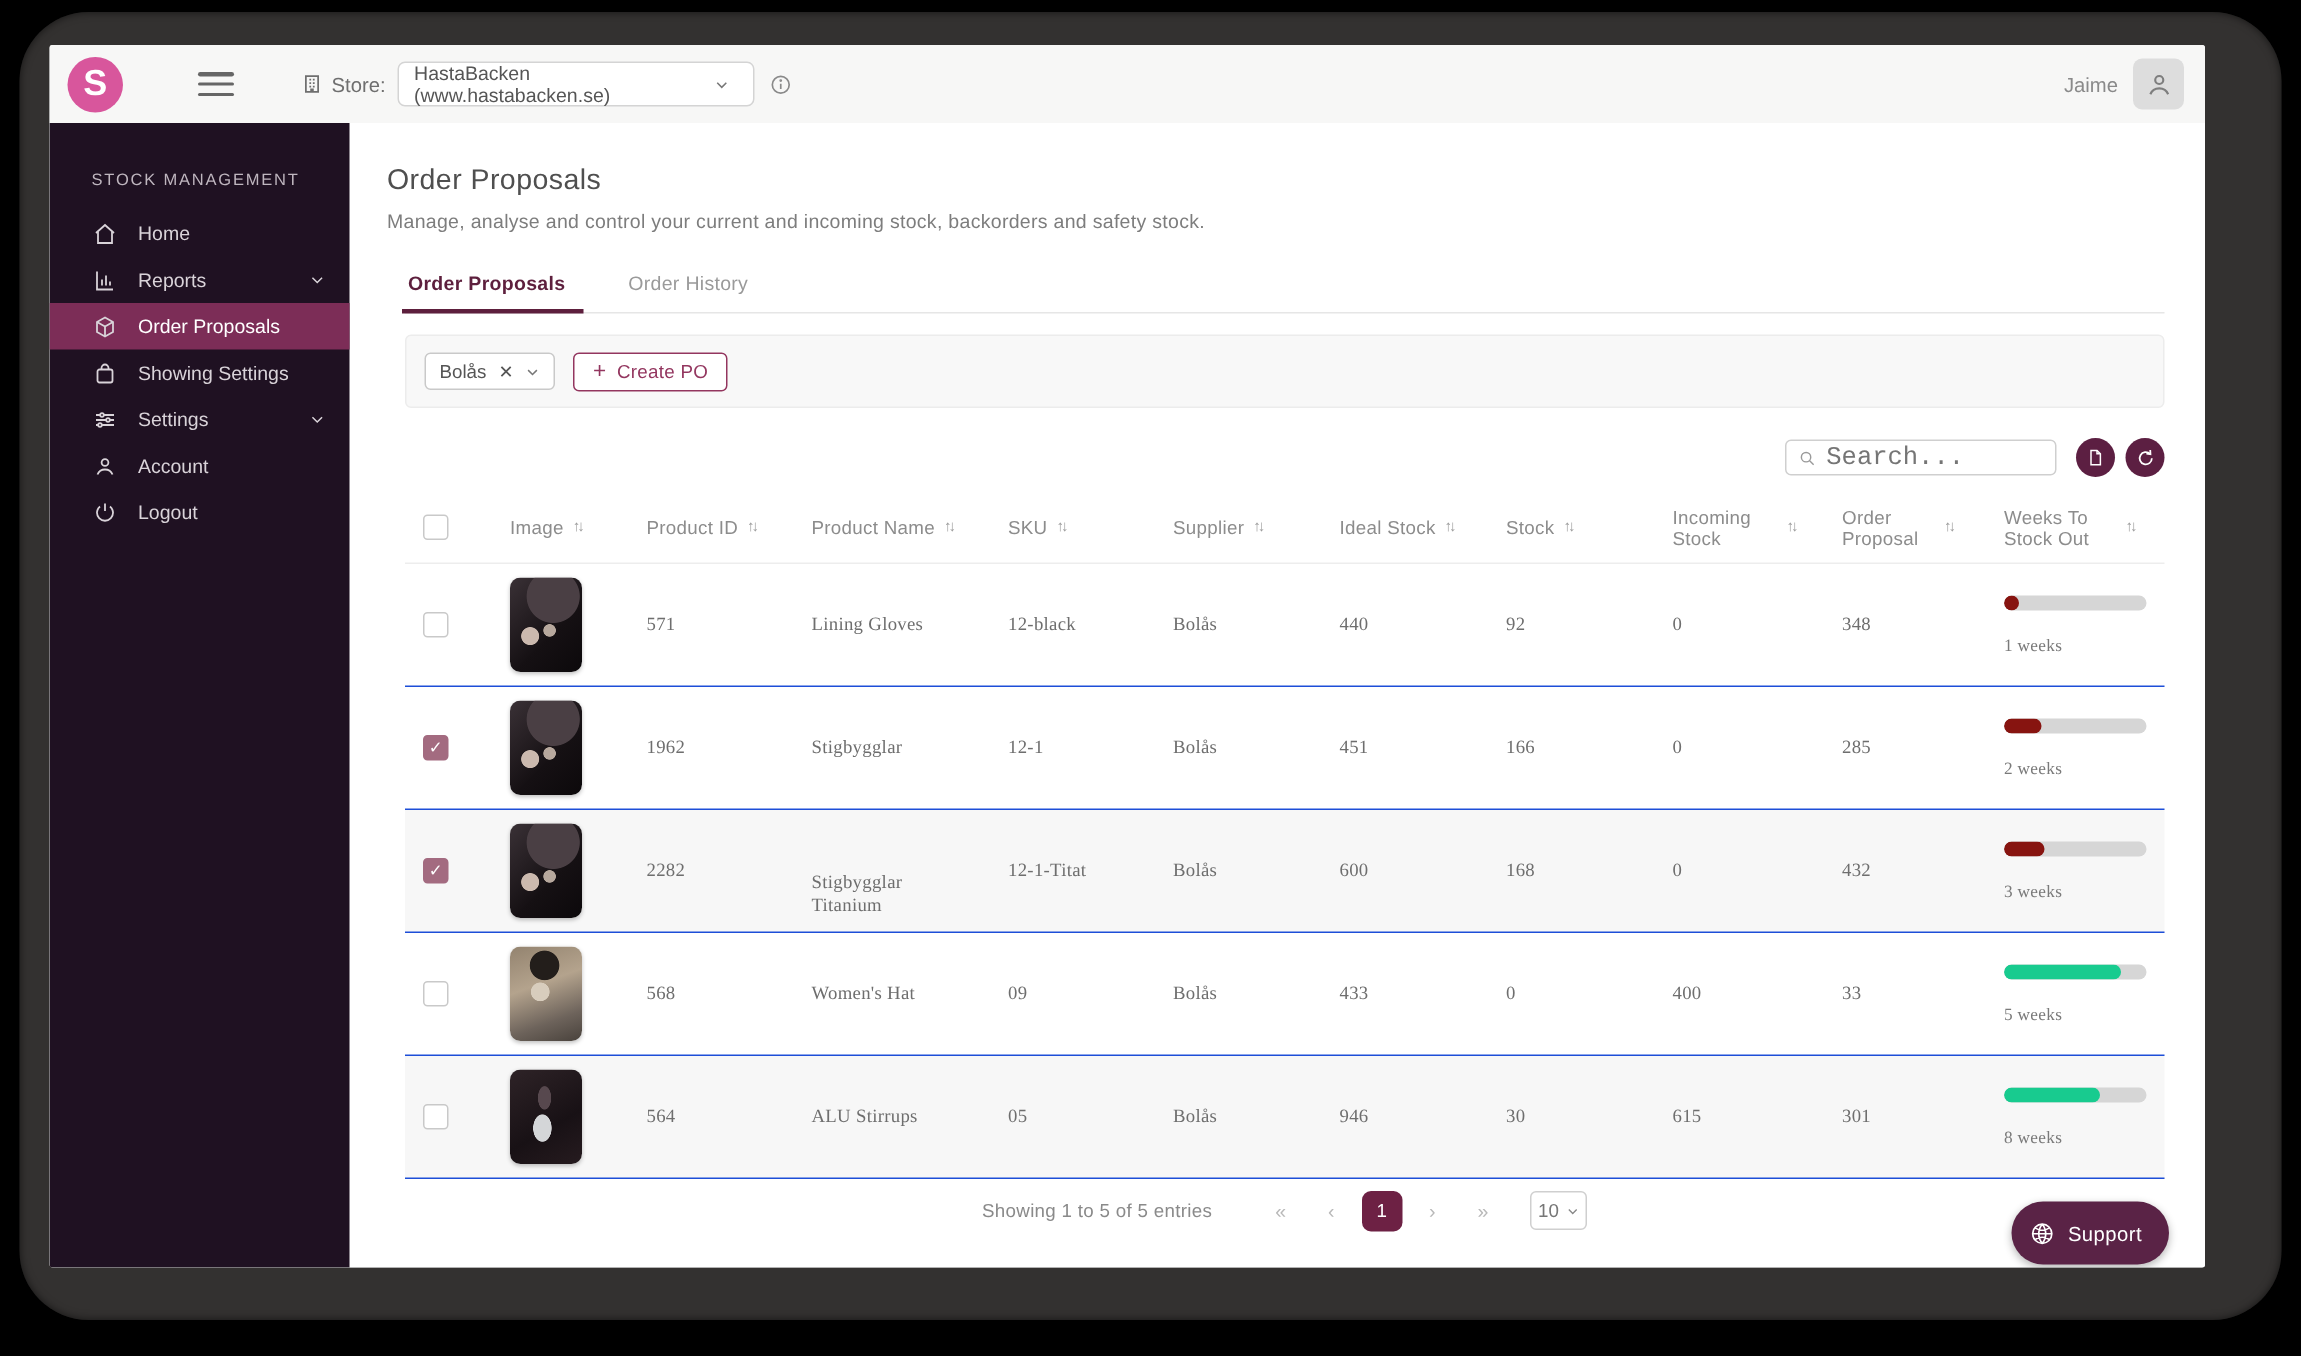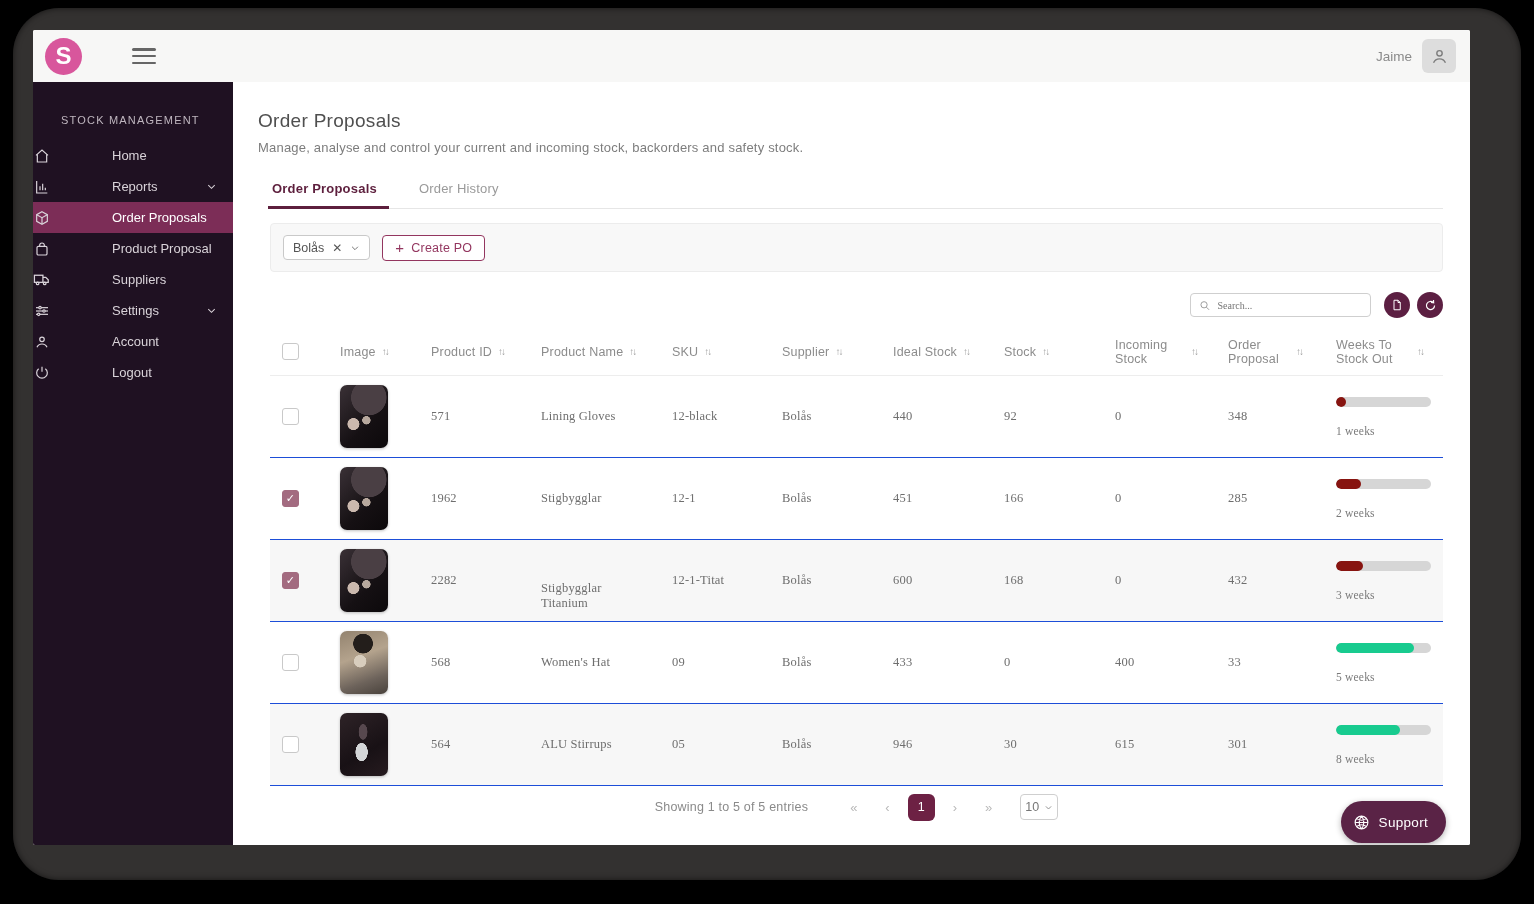--- a/index.html
+++ b/index.html
@@ -28,22 +28,22 @@
                   color:#555; justify-content:space-between; cursor:pointer; }
   .info-circ { margin-left:10px; color:#8a8a8a; }
   .topbar-right { margin-left:auto; display:flex; align-items:center; margin-right:14px; }
   .username { font-size:13.5px; color:#8a8a8a; margin-right:10px; }
   .avatar { width:34px; height:34px; background:#dddddd; border-radius:6px; display:flex;
             align-items:center; justify-content:center; color:#7e7e7e; cursor:pointer; }
 
   
   .sidebar { position:absolute; left:0; top:52px; width:200px; height:763px; background:#1f1122; z-index:4; }
   .side-section { font-size:11px; letter-spacing:1.2px; color:#bfb6bf; margin:32px 0 14px 28px; }
-  .side-item { height:31px; display:flex; align-items:center; color:#d9d3d9;
-               font-size:13px; cursor:pointer; position:relative;gap:48px; }
+  .side-item { height:31px; display:flex; align-items:center; padding-left:28px; color:#d9d3d9;
+               font-size:13px; cursor:pointer; position:relative; }
   .side-item .sicon { width:17px; height:17px; margin-right:14px; display:flex; align-items:center;
                       justify-content:center; color:#d9d3d9; flex:0 0 17px; }
   .side-item.active { background:#7c2d57; color:#fff; }
   .side-item .chev { position:absolute; right:16px; color:#d9d3d9; }
 
   
   .main { position:absolute; left:200px; top:52px; width:1237px; height:763px; background:#fff;
           padding:28px 27px 0 25px; }
   .page-title { font-size:19px; color:#4f4f4f; letter-spacing:.3px; }
   .page-sub { font-size:13px; color:#7d7d7d; margin-top:8px; letter-spacing:.2px; }
@@ -64,22 +64,22 @@
   .chip .chev { margin-left:8px; color:#777; display:flex; }
   .create-po { margin-left:12px; height:26px; border:1px solid #93365f; border-radius:4px;
                background:#fff; color:#93365f; font-size:12.5px; display:flex; align-items:center;
                padding:0 12px; cursor:pointer; letter-spacing:.2px; }
   .create-po .plus { font-size:15px; margin-right:7px; line-height:1; }
 
   .table-wrap { margin:10px 0 0 12px; width:1173px; }
   .table-toolbar { display:flex; justify-content:flex-end; align-items:center; height:46px; padding-right:0; }
   .search-box { width:181px; height:24px; border:1px solid #cfcfcf; border-radius:4px; display:flex;
                 align-items:center; padding:0 8px; color:#9a9a9a; background:#fff; }
-  .search-box input { border:none; outline:none; width:100%; font-size:10px; color:#6d28d9;
-                      margin-left:7px; font-family:Liberation Serif, serif; background:transparent; }
+  .search-box input { border:none; outline:none; width:100%; font-size:17px; color:#6d28d9;
+                      margin-left:7px; font-family:Liberation Mono, monospace; background:transparent; }
   .circ-btn { width:26px; height:26px; border-radius:50%; background:#5c1f42; color:#fff; border:none;
               display:flex; align-items:center; justify-content:center; cursor:pointer; margin-left:7px; }
   .circ-btn:first-of-type { margin-left:13px; }
 
   .grid-row { display:grid; grid-template-columns:50px 111px 110px 131px 110px 111px 111px 111px 113px 108px 1fr;
               align-items:center; }
   .thead { height:48px; border-bottom:1px solid #ededed; }
   .th { font-size:12.5px; color:#8c8c8c; display:flex; align-items:center; letter-spacing:.2px;
         padding-right:20px; cursor:pointer; }
   .sort { font-size:10px; color:#9d9d9d; margin-left:6px; letter-spacing:-2px; white-space:nowrap; }
@@ -140,20 +140,38 @@
   <div class="bezel"></div>
   <div class="screen">
 
     <div class="topbar">
       <div class="logo">S</div>
       <div class="hamburger">
           <i></i>
           <i></i>
           <i></i>
         </div>
+      <div class="store-wrap">
+        <svg width="14" height="14" viewBox="0 0 24 24" fill="none" stroke="#6f6f6f" stroke-width="2">
+            <rect x="5" y="3" width="14" height="18"></rect>
+            <path d="M9 7h2M13 7h2M9 11h2M13 11h2M9 15h2M13 15h2M11 21v-3h2v3"></path>
+          </svg>
+        <span>Store:</span>
+        <div class="store-select">
+          <span>HastaBacken (www.hastabacken.se)</span>
+          <svg width="11" height="11" viewBox="0 0 24 24" fill="none" stroke="#777" stroke-width="2.4">
+              <polyline points="5,9 12,16 19,9"></polyline>
+            </svg>
+        </div>
+        <svg class="info-circ" width="15" height="15" viewBox="0 0 24 24" fill="none" stroke="#8a8a8a" stroke-width="1.8">
+            <circle cx="12" cy="12" r="9"></circle>
+            <line x1="12" y1="11" x2="12" y2="16.5"></line>
+            <circle cx="12" cy="7.5" r="0.6" fill="#8a8a8a"></circle>
+          </svg>
+      </div>
       <div class="topbar-right">
         <span class="username">Jaime</span>
         <div class="avatar">
           <svg width="19" height="19" viewBox="0 0 24 24" fill="none" stroke="#7e7e7e" stroke-width="1.8">
               <circle cx="12" cy="8" r="3.4"></circle>
               <path d="M4.5 20c1.4-3.6 4.2-5 7.5-5s6.1 1.4 7.5 5"></path>
             </svg>
         </div>
       </div>
     </div>
@@ -199,34 +217,23 @@
         <span>Order Proposals</span>
       </div>
 
       <div class="side-item">
         <span class="sicon">
             <svg width="16" height="16" viewBox="0 0 24 24" fill="none" stroke="currentColor" stroke-width="1.8">
               <rect x="4.5" y="8" width="15" height="13" rx="2"></rect>
               <path d="M8.5 8V6.5a3.5 3.5 0 017 0V8"></path>
             </svg>
           </span>
-        <span>Product Proposal</span>
-      </div>
-
-      <div class="side-item">
-        <span class="sicon">
-            <svg width="17" height="17" viewBox="0 0 24 24" fill="none" stroke="currentColor" stroke-width="1.8">
-              <rect x="2" y="6" width="12" height="10"></rect>
-              <path d="M14 9h4l3.5 3.5V16H14"></path>
-              <circle cx="6.5" cy="17.5" r="1.8"></circle>
-              <circle cx="16.5" cy="17.5" r="1.8"></circle>
-            </svg>
-          </span>
-        <span>Suppliers</span>
-      </div>
+        <span>Showing Settings</span>
+      </div>
+
 
       <div class="side-item">
         <span class="sicon">
             <svg width="16" height="16" viewBox="0 0 24 24" fill="none" stroke="currentColor" stroke-width="1.8">
               <line x1="3" y1="7" x2="21" y2="7"></line>
               <line x1="3" y1="12" x2="21" y2="12"></line>
               <line x1="3" y1="17" x2="21" y2="17"></line>
               <circle cx="9" cy="7" r="1.8" fill="#1f1122"></circle>
               <circle cx="15" cy="12" r="1.8" fill="#1f1122"></circle>
               <circle cx="7" cy="17" r="1.8" fill="#1f1122"></circle>

